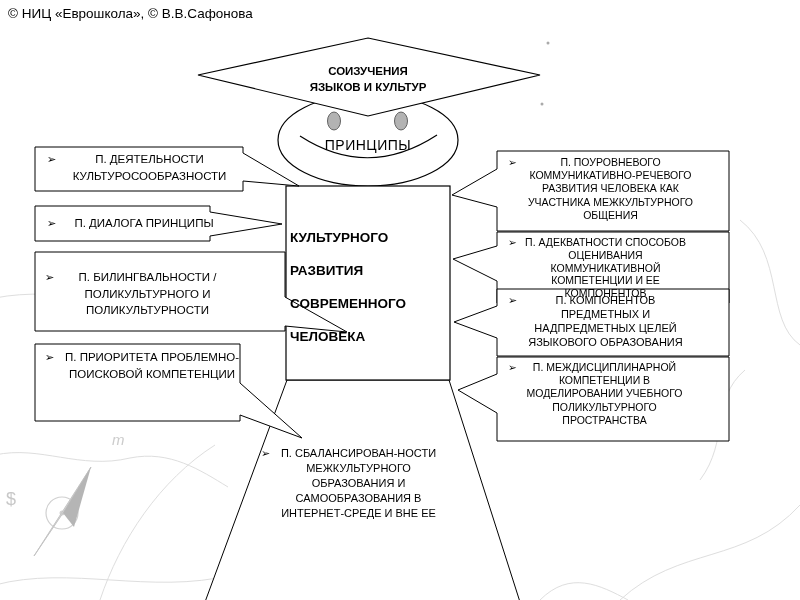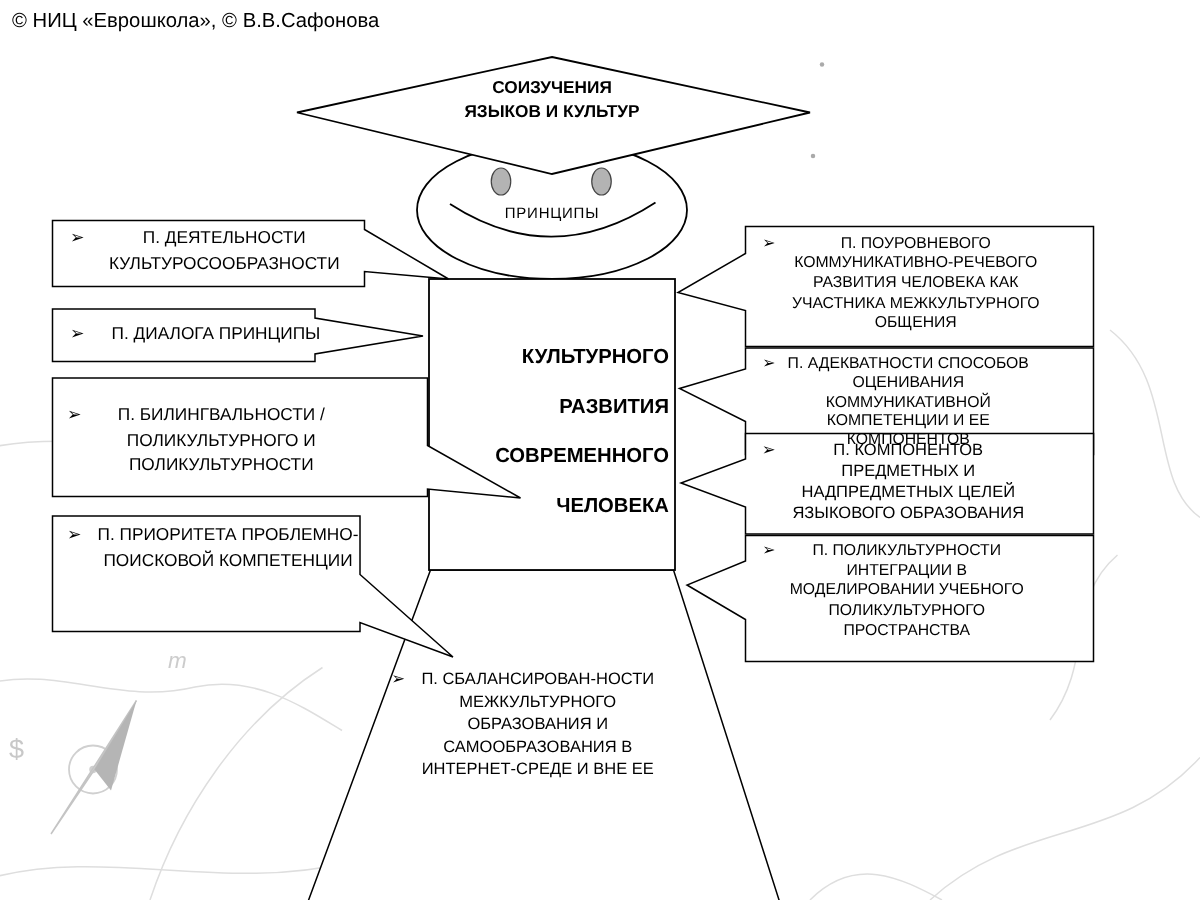--- a/index.html
+++ b/index.html
@@ -4,23 +4,23 @@
 <title>Диаграмма — Принципы соизучения языков и культур</title>
 <style>
   html,body{margin:0;padding:0;background:#fff;}
   .slide{
     position:relative;width:800px;height:600px;overflow:hidden;background:#ffffff;
     font-family:"Liberation Sans","DejaVu Sans",sans-serif;color:#000;
   }
   svg.layer{position:absolute;left:0;top:0;width:800px;height:600px;}
   .txt{position:absolute;text-align:center;}
   .copyright{left:8px;top:6px;font-size:13.5px;}
-  .cap-title{left:306px;top:52px;width:124px;font-weight:bold;font-size:11.5px;line-height:15.5px;}
-  .principles{left:318px;top:137px;width:100px;font-size:10px;letter-spacing:.5px;}
-  .torso-title{left:290px;top:221px;width:156px;text-align:right;font-weight:bold;font-size:13.5px;line-height:33px;}
+  .cap-title{left:306px;top:64px;width:124px;font-weight:bold;font-size:11.5px;line-height:15.5px;}
+  .principles{left:318px;top:137px;width:100px;font-size:14px;letter-spacing:.5px;}
+  .torso-title{left:290px;top:221px;width:156px;text-align:left;font-weight:bold;font-size:13.5px;line-height:33px;}
   .item{display:flex;align-items:flex-start;}
   .bullet{flex:0 0 15px;}
   .lab{flex:1 1 auto;}
   .l1{left:44px;top:151px;width:196px;font-size:11.5px;line-height:16.5px;}
   .l2{left:44px;top:215px;width:185px;font-size:11.5px;line-height:16.5px;}
   .l3{left:42px;top:269px;width:196px;font-size:11.5px;line-height:16.5px;}
   .l4{left:42px;top:349px;width:205px;font-size:11.5px;line-height:16.5px;}
   .r1{left:505px;top:156px;width:196px;font-size:10.5px;line-height:13.2px;}
   .r2{left:505px;top:236px;width:186px;font-size:10.5px;line-height:12.8px;}
   .r3{left:505px;top:293px;width:186px;font-size:11px;line-height:14px;}
@@ -110,21 +110,21 @@
   <div class="txt item r2">
     <span class="bullet">➢</span>
     <span class="lab">П. АДЕКВАТНОСТИ СПОСОБОВ ОЦЕНИВАНИЯ КОММУНИКАТИВНОЙ КОМПЕТЕНЦИИ И ЕЕ КОМПОНЕНТОВ</span>
   </div>
   <div class="txt item r3">
     <span class="bullet">➢</span>
     <span class="lab">П. КОМПОНЕНТОВ ПРЕДМЕТНЫХ И НАДПРЕДМЕТНЫХ ЦЕЛЕЙ ЯЗЫКОВОГО ОБРАЗОВАНИЯ</span>
   </div>
   <div class="txt item r4">
     <span class="bullet">➢</span>
-    <span class="lab">П. ПОЛИКУЛЬТУРНОСТИ ИНТЕГРАЦИИ В МОДЕЛИРОВАНИИ УЧЕБНОГО ПОЛИКУЛЬТУРНОГО ПРОСТРАНСТВА</span>
+    <span class="lab">П. МЕЖДИСЦИПЛИНАРНОЙ КОМПЕТЕНЦИИ В МОДЕЛИРОВАНИИ УЧЕБНОГО ПОЛИКУЛЬТУРНОГО ПРОСТРАНСТВА</span>
   </div>
 
   <div class="txt item b1">
     <span class="bullet">➢</span>
     <span class="lab">П. СБАЛАНСИРОВАН-НОСТИ МЕЖКУЛЬТУРНОГО ОБРАЗОВАНИЯ И САМООБРАЗОВАНИЯ В ИНТЕРНЕТ-СРЕДЕ И ВНЕ ЕЕ</span>
   </div>
 
 </div>
 
 </body></html>

